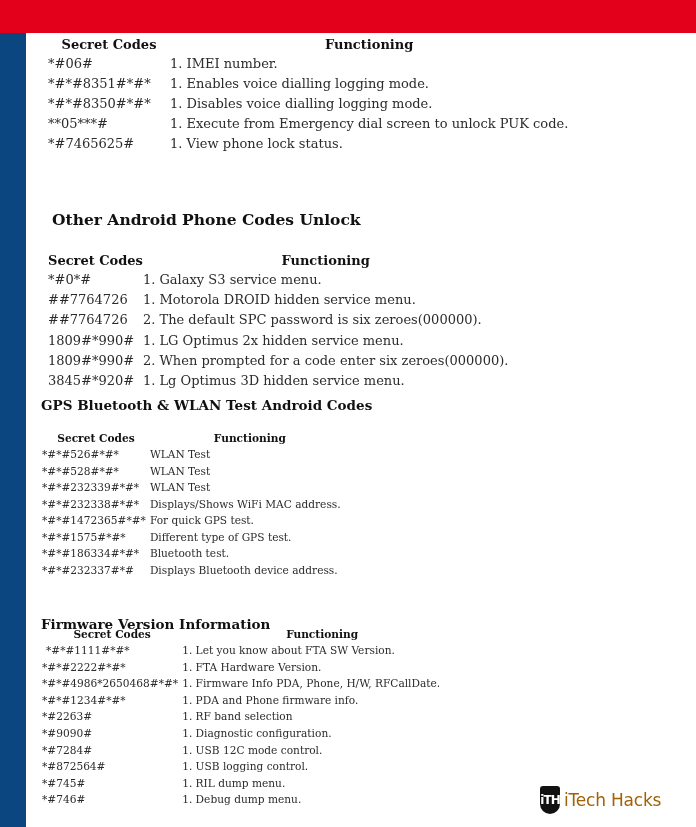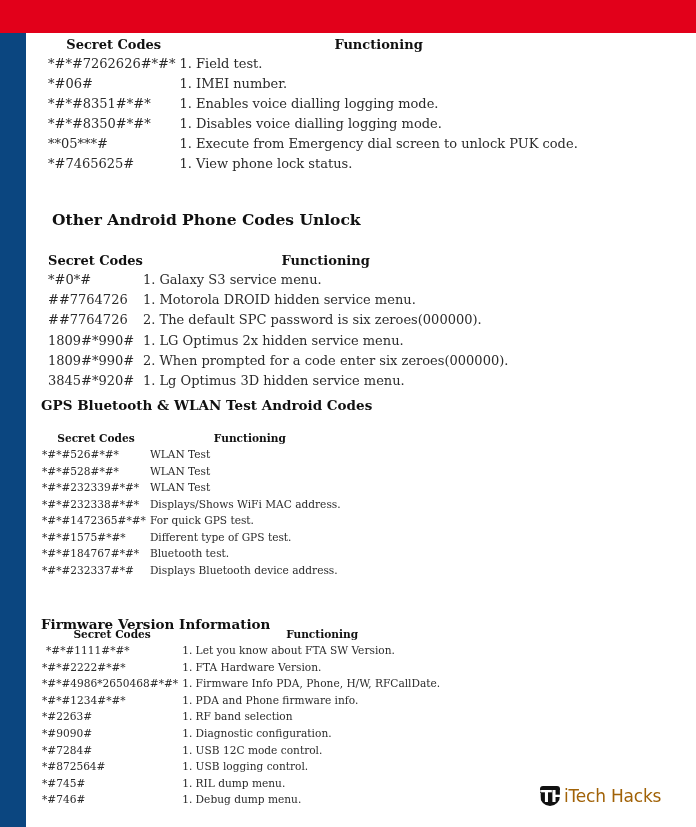--- a/index.html
+++ b/index.html
@@ -48,44 +48,40 @@
     
     .t4 { left: 16px; top: 593px; font-size: 10.6px; }
     .t4 th { height: 16px; }
     .t4 th.c1 { width: 140px; }
     .t4 th.c2 { width: 280px; }
     .t4 td { height: 16.6px; line-height: 16.6px; }
     .t4 td.code { padding-right: 4px; }
     .t4 td.code.indent { padding-left: 4px; }
 
     .logo { position: absolute; left: 540px; top: 786px; display: flex; align-items: center; gap: 4px; }
-    .logo-badge { width: 20px; height: 20px; border-radius: 3px 3px 10px 10px; background: #111; color: #fff; font-family: "DejaVu Sans", sans-serif; font-size: 16px; font-weight: bold; display: flex; align-items: center; justify-content: center; letter-spacing: -1px; }
+    .logo-badge { width: 20px; height: 28px; border-radius: 3px 3px 10px 10px; background: #111; color: #fff; font-family: "DejaVu Sans", sans-serif; font-size: 12px; font-weight: bold; display: flex; align-items: center; justify-content: center; letter-spacing: -1px; }
     .logo-text { font-family: "DejaVu Sans", sans-serif; font-size: 17px; color: #a16207; font-weight: 500; letter-spacing: -0.2px; }
   </style>
 </head>
 <body>
 
 <div class="top-band"></div>
 <div class="side-band"></div>
 
 <div class="content">
 
   <table class="t1">
     <thead>
       <tr>
         <th class="c1">Secret Codes</th>
         <th class="c2">Functioning</th>
       </tr>
     </thead>
     <tbody>
       <tr>
-          <td class="code">*#*#7262626#*#*</td>
-          <td class="func">1. Field test.</td>
-        </tr>
-      <tr>
           <td class="code">*#06#</td>
           <td class="func">1. IMEI number.</td>
         </tr>
       <tr>
           <td class="code">*#*#8351#*#*</td>
           <td class="func">1. Enables voice dialling logging mode.</td>
         </tr>
       <tr>
           <td class="code">*#*#8350#*#*</td>
           <td class="func">1. Disables voice dialling logging mode.</td>
@@ -164,21 +160,21 @@
         </tr>
       <tr>
           <td class="code">*#*#1472365#*#*</td>
           <td>For quick GPS test.</td>
         </tr>
       <tr>
           <td class="code">*#*#1575#*#*</td>
           <td>Different type of GPS test.</td>
         </tr>
       <tr>
-          <td class="code">*#*#184767#*#*</td>
+          <td class="code">*#*#186334#*#*</td>
           <td>Bluetooth test.</td>
         </tr>
       <tr>
           <td class="code">*#*#232337#*#</td>
           <td>Displays Bluetooth device address.</td>
         </tr>
     </tbody>
   </table>
 
   <div class="h2 h2c">Firmware Version Information</div>

